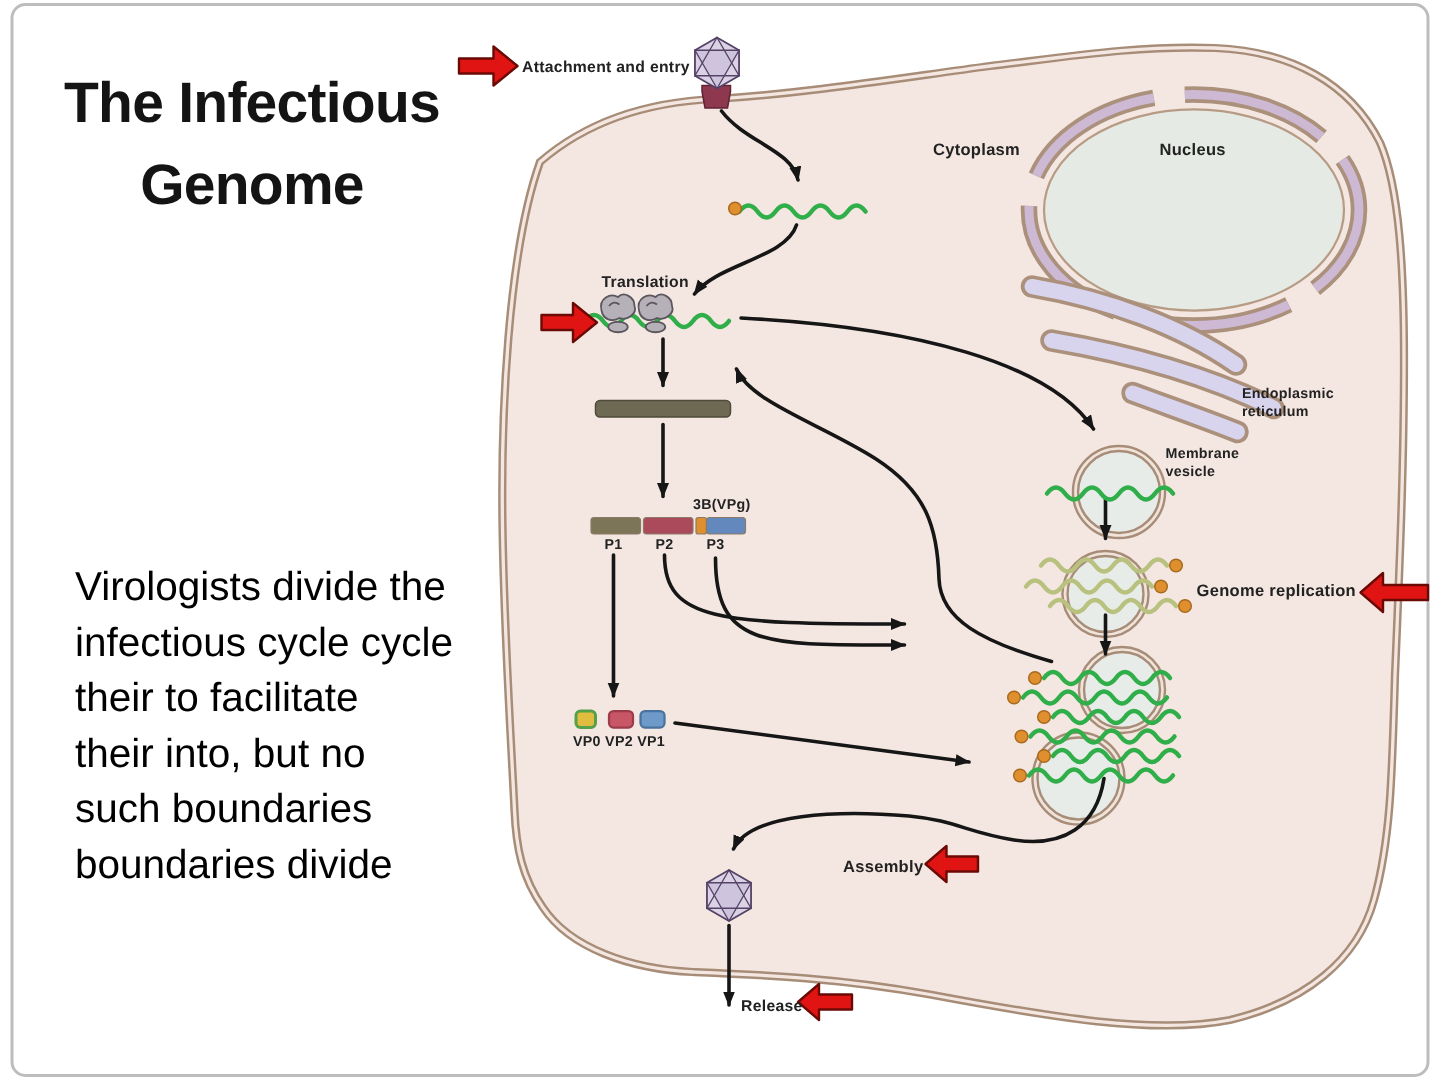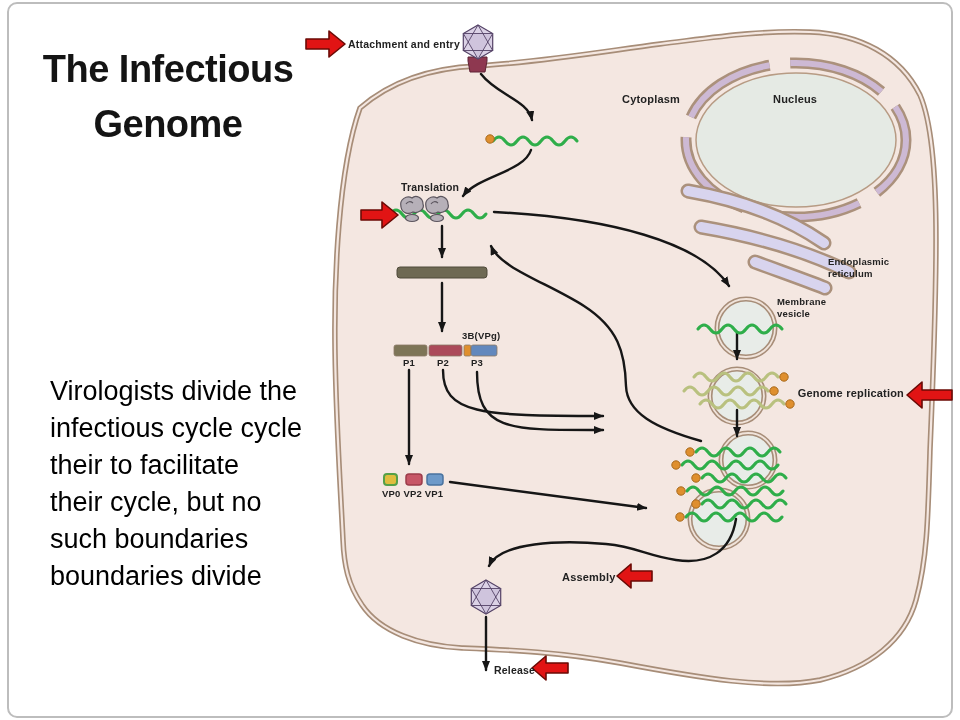--- a/index.html
+++ b/index.html
@@ -31,21 +31,21 @@
 
   <div class="title">
     <div>The Infectious</div>
     <div>Genome</div>
   </div>
 
   <div class="body-text">
     <div>Virologists divide the</div>
     <div>infectious cycle cycle</div>
     <div>their to facilitate</div>
-    <div>their cycle, but no</div>
+    <div>their into, but no</div>
     <div>such boundaries</div>
     <div>boundaries divide</div>
   </div>
 
   <svg class="diagram" width="960" height="720" viewBox="0 0 960 720">
     <defs>
       <marker id="ah" orient="auto" markerUnits="userSpaceOnUse" markerWidth="12" markerHeight="10" refX="9" refY="4">
         <path d="M0,0 L10,4 L0,8 Z" fill="#161616"></path>
       </marker>
     </defs>

